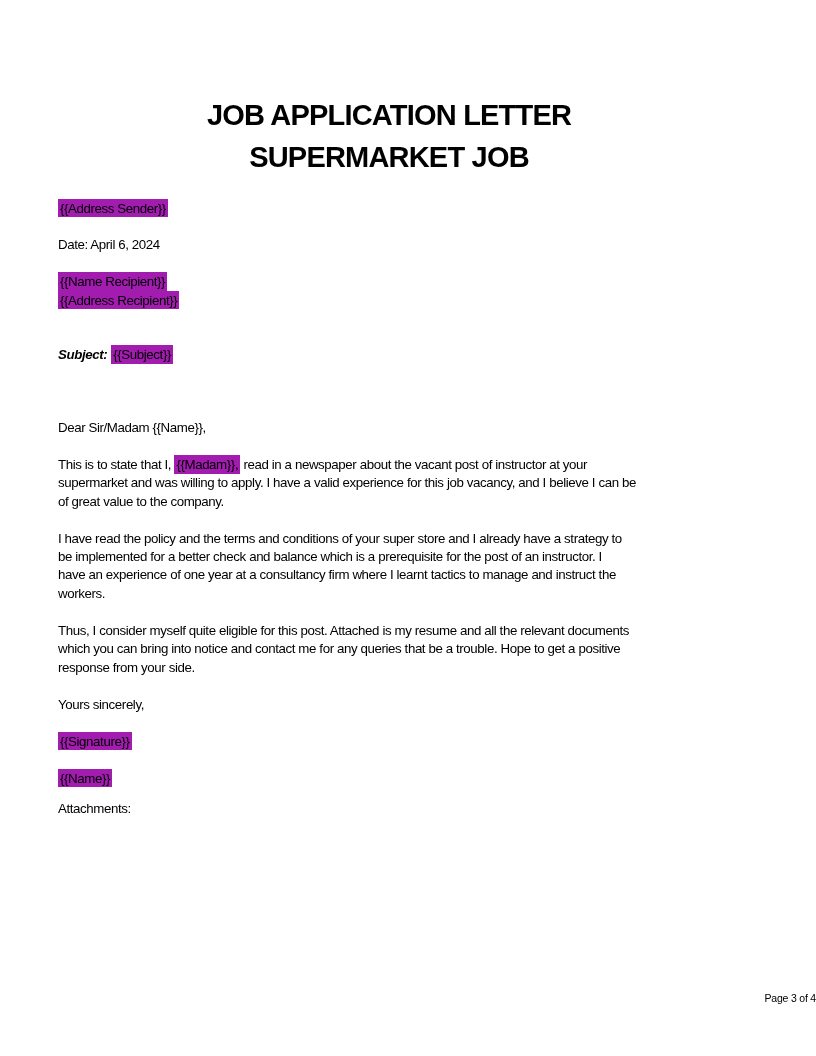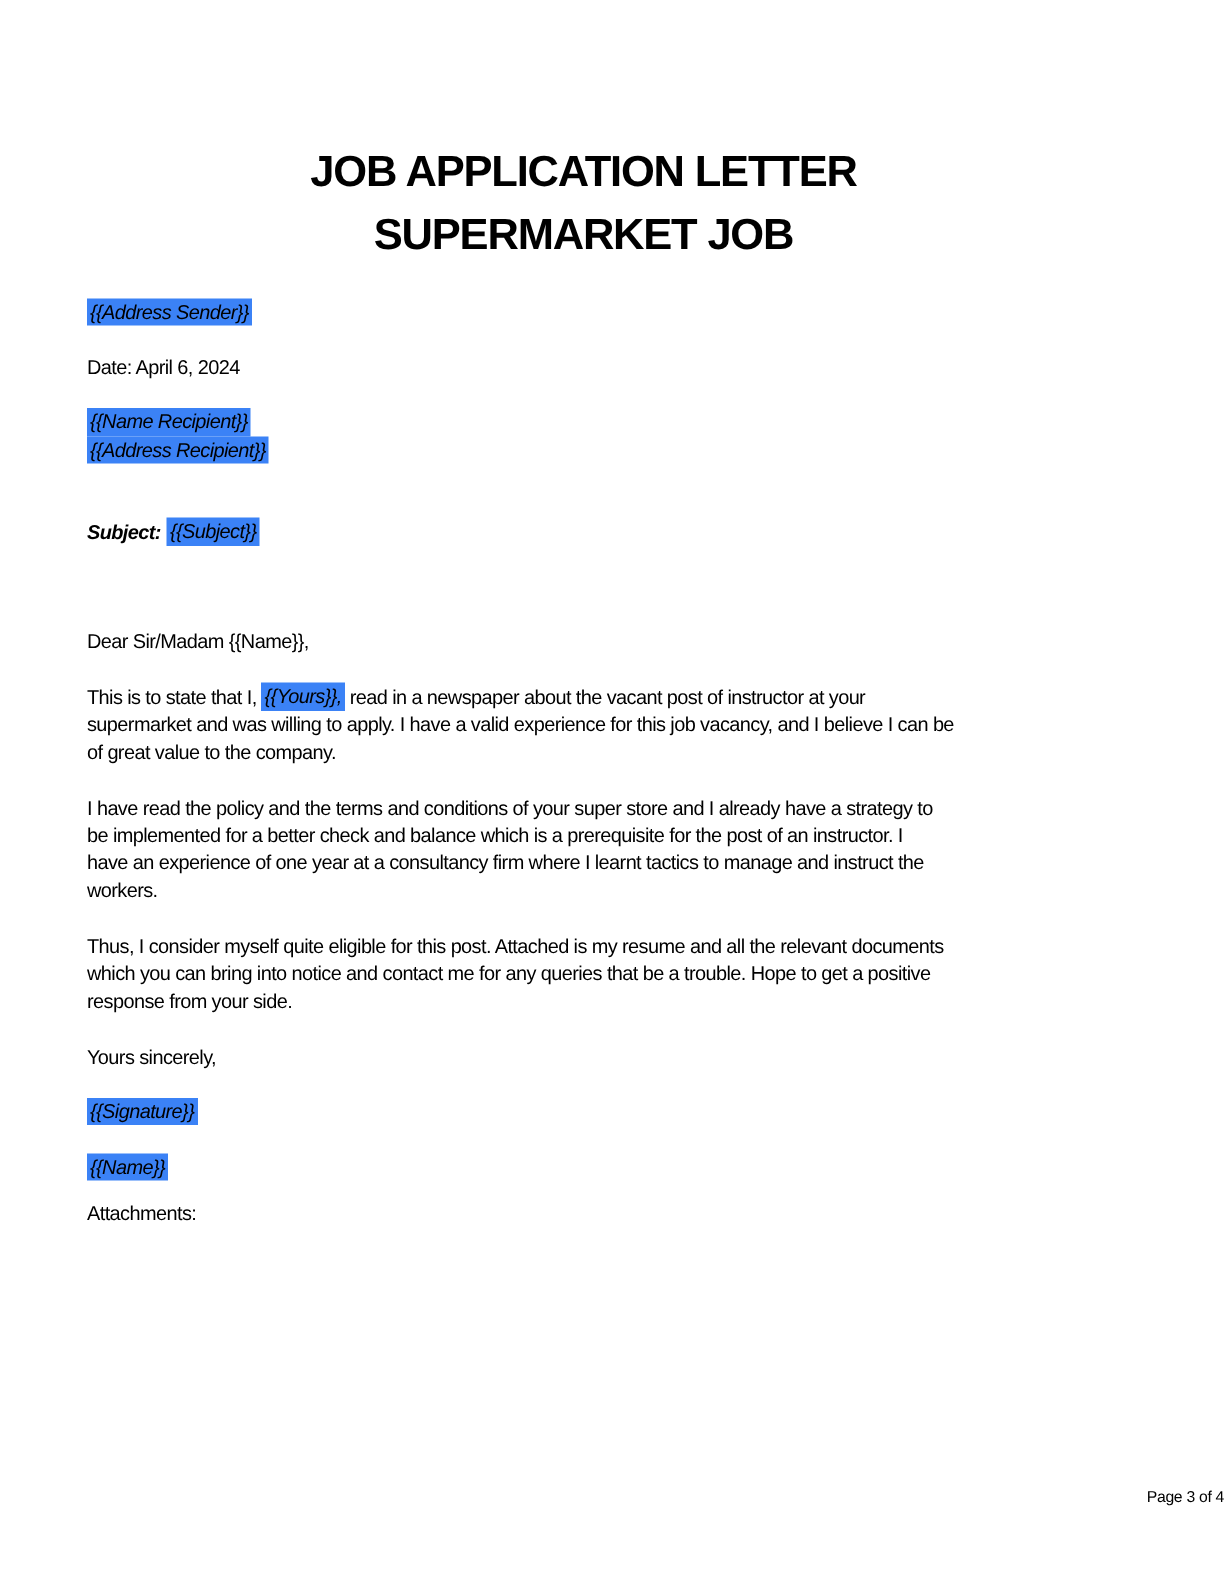--- a/index.html
+++ b/index.html
@@ -33,24 +33,23 @@
     letter-spacing: -0.4px;
     white-space: pre;
     color: #000000;
   }
   .mb-recipient { margin-bottom: 36px; }
   .mb-subject   { margin-bottom: 55px; }
   .mb-tight     { margin-bottom: 12px; }
   .mb-attach    { margin-bottom: 13px; }
 
   .hl {
-    background: #3b82f6;
+    background: #a21caf;
     color: inherit;
     padding: 1.5px 2px 2px 2px;
-    font-style: italic;
   }
   .subject-label { font-weight: 700; font-style: italic; }
   .subject-value { margin-left: 4px; }
 
   .attach-list { margin: 0; padding: 0; list-style: none; }
   .attach-list li {
     margin-left: 26px;
     font-size: 13.3px;
     line-height: 18.4px;
     letter-spacing: -0.4px;
@@ -87,21 +86,21 @@
 
     <p class="para">Date: April 6, 2024</p>
 
     <p class="para mb-recipient"><mark class="hl">{{Name Recipient}}</mark>
 <mark class="hl">{{Address Recipient}}</mark></p>
 
     <p class="para mb-subject"><span class="subject-label">Subject:</span><mark class="hl subject-value">{{Subject}}</mark></p>
 
     <p class="para">Dear Sir/Madam {{Name}},</p>
 
-    <p class="para"><span>This is to state that I, </span><mark class="hl">{{Yours}},</mark><span> read in a newspaper about the vacant post of instructor at your
+    <p class="para"><span>This is to state that I, </span><mark class="hl">{{Madam}},</mark><span> read in a newspaper about the vacant post of instructor at your
 supermarket and was willing to apply. I have a valid experience for this job vacancy, and I believe I can be
 of great value to the company.</span></p>
 
 
     <p class="para">I have read the policy and the terms and conditions of your super store and I already have a strategy to
 be implemented for a better check and balance which is a prerequisite for the post of an instructor. I
 have an experience of one year at a consultancy firm where I learnt tactics to manage and instruct the
 workers.</p>
 
     <p class="para">Thus, I consider myself quite eligible for this post. Attached is my resume and all the relevant documents

